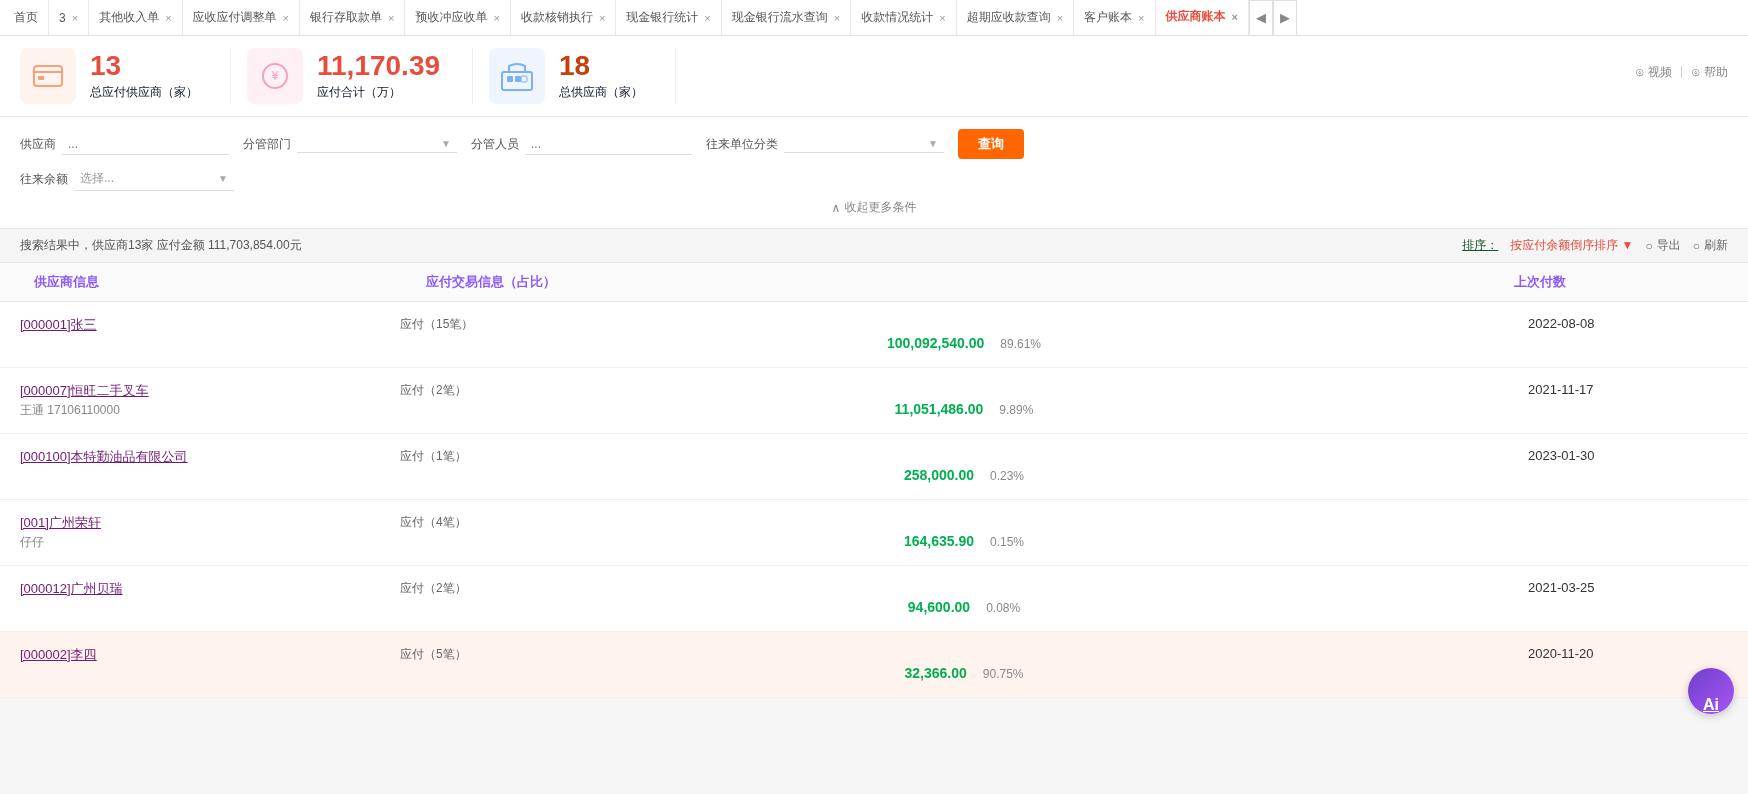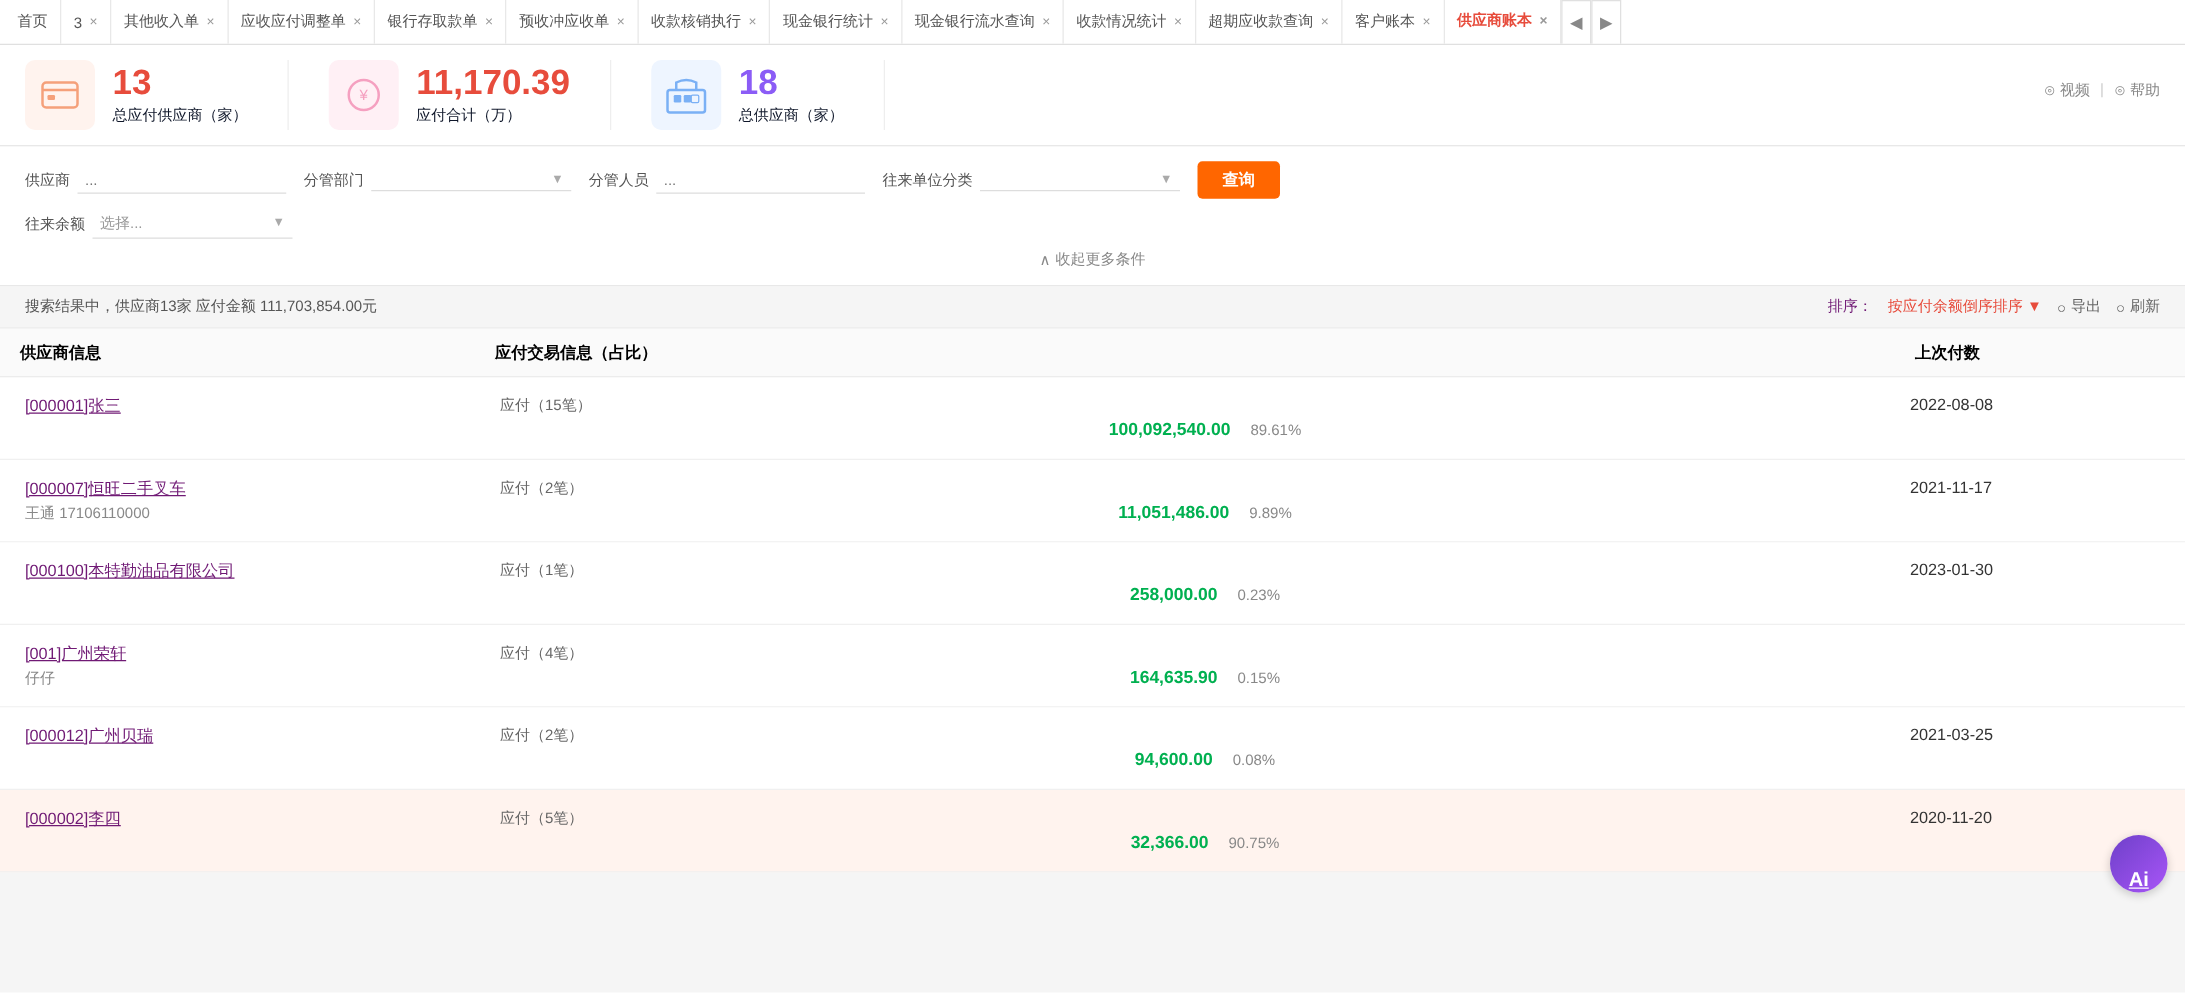--- a/index.html
+++ b/index.html
@@ -39,37 +39,37 @@
       padding: 12px 20px;
       align-items: center;
       position: relative;
     }
     .stat-block {
       display: flex;
       align-items: center;
       gap: 14px;
       padding-right: 32px;
       border-right: 1px solid #eee;
-      margin-right: 32px;
+      margin-right: 16px;
     }
     .stat-block:last-of-type { border-right: none; }
     .stat-icon {
       width: 56px;
       height: 56px;
       border-radius: 8px;
       display: flex;
       align-items: center;
       justify-content: center;
       font-size: 28px;
     }
     .stat-icon.orange { background: #fff3ee; color: #f5a07a; }
     .stat-icon.pink { background: #fff0f5; color: #f5a0c0; }
     .stat-icon.blue { background: #eef5ff; color: #7ab0f5; }
     .stat-text .stat-num { font-size: 28px; font-weight: bold; color: #e74c3c; line-height: 1.1; }
-    .stat-text .stat-num.black { color: #8b5cf6; }
+    .stat-text .stat-num.black { color: #c2410c; }
     .stat-text .stat-label { font-size: 12px; color: #0f172a; margin-top: 2px; }
     .help-links {
       position: absolute;
       right: 20px;
       top: 28px;
       font-size: 12px;
       color: #888;
       display: flex;
       gap: 8px;
     }
@@ -149,45 +149,46 @@
       padding: 8px 20px;
       font-size: 12px;
       color: #555;
       border-bottom: 1px solid #e8e8e8;
     }
     .result-bar .right-actions {
       display: flex;
       align-items: center;
       gap: 12px;
     }
-    .result-bar .sort-label { color: #701a75; }
+    .result-bar .sort-label { color: #14532d; text-decoration: underline; }
     .result-bar .sort-value { color: #e74c3c; cursor: pointer; }
     .action-btn {
       display: flex;
       align-items: center;
       gap: 4px;
       color: #666;
       cursor: pointer;
       font-size: 12px;
     }
 
     
     .data-table {
       background: #fff;
       margin: 0;
       width: 100%;
     }
     .table-header {
       display: flex;
-      padding: 10px 16px;
+      padding: 10px 34px;
       font-size: 13px;
       font-weight: bold;
-      color: #000000;
+      color: #8b5cf6;
       border-bottom: 1px solid #e8e8e8;
       background: #fafafa;
+      gap: 12px;
     }
     .col-supplier { flex: 0 0 380px; }
     .col-transaction { flex: 1; }
     .col-lastpay { flex: 0 0 200px; }
 
     .table-row {
       display: flex;
       padding: 14px 20px;
       border-bottom: 1px solid #f0f0f0;
       align-items: flex-start;

